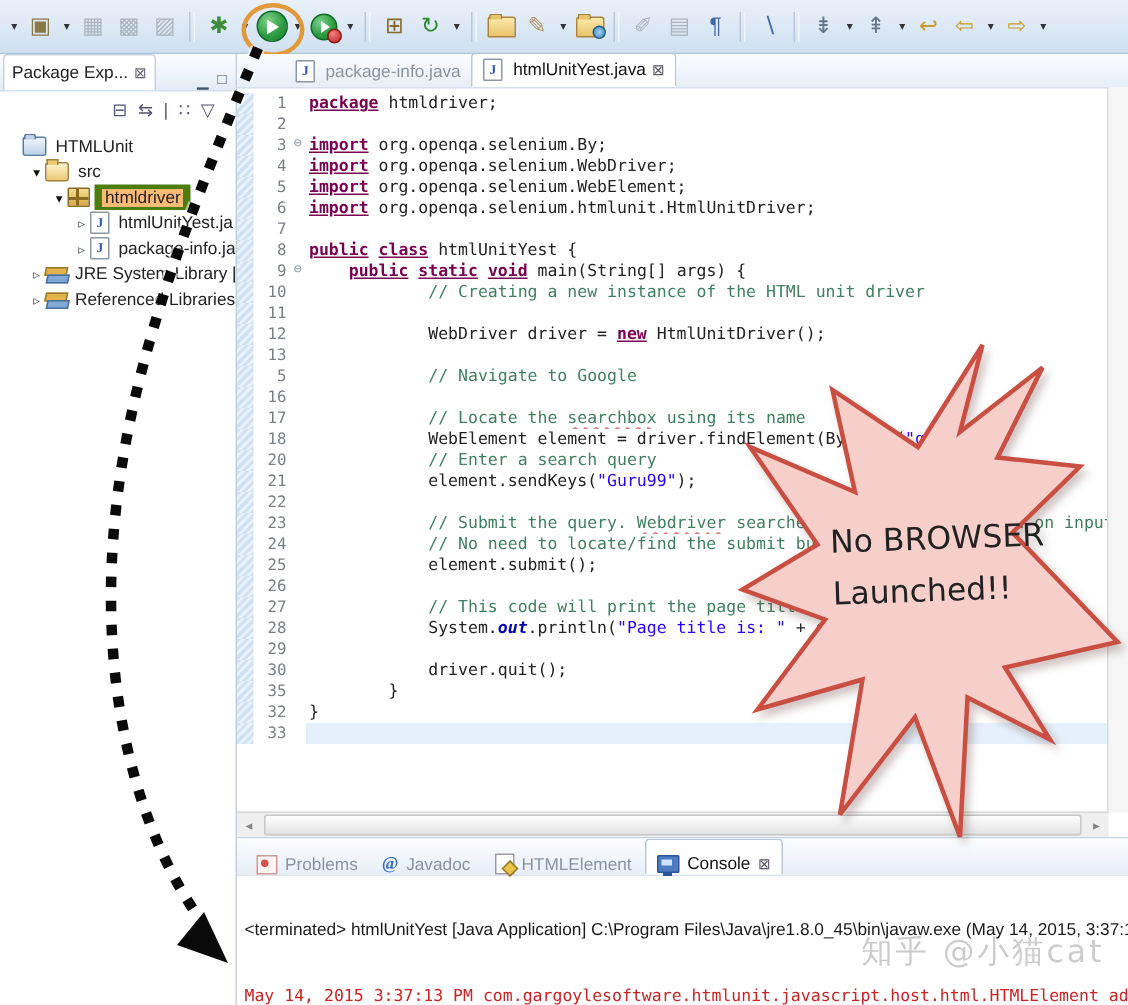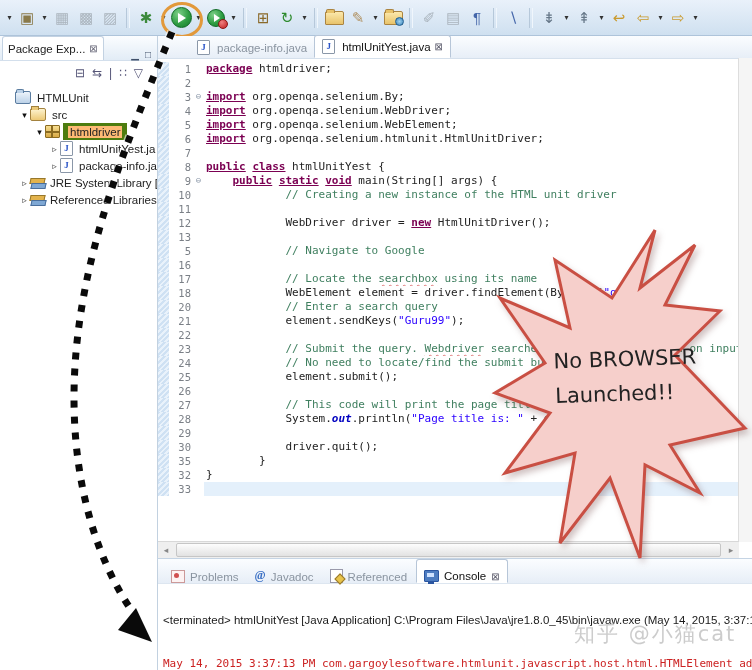--- a/index.html
+++ b/index.html
@@ -346,21 +346,21 @@
         <div class="cstab">
           <span class="csi ci-problems"></span>
           <span>Problems</span>
         </div>
         <div class="cstab">
           <span class="csi ci-javadoc">@</span>
           <span>Javadoc</span>
         </div>
         <div class="cstab">
           <span class="csi ci-declaration"></span>
-          <span>Referenced</span>
+          <span>HTMLElement</span>
         </div>
         <div class="cstab active">
           <span class="csi ci-console"></span>
           <span>Console</span>
           <span class="x">⊠</span>
         </div>
       </div>
     <div id="cs-body">
       <div id="cs-status">&lt;terminated&gt; htmlUnitYest [Java Application] C:\Program Files\Java\jre1.8.0_45\bin\javaw.exe (May 14, 2015, 3:37:11 PM)</div>
       <div id="cs-lines"><div class="csline red">May 14, 2015 3:37:13 PM com.gargoylesoftware.htmlunit.javascript.host.html.HTMLElement addB</div></div>

